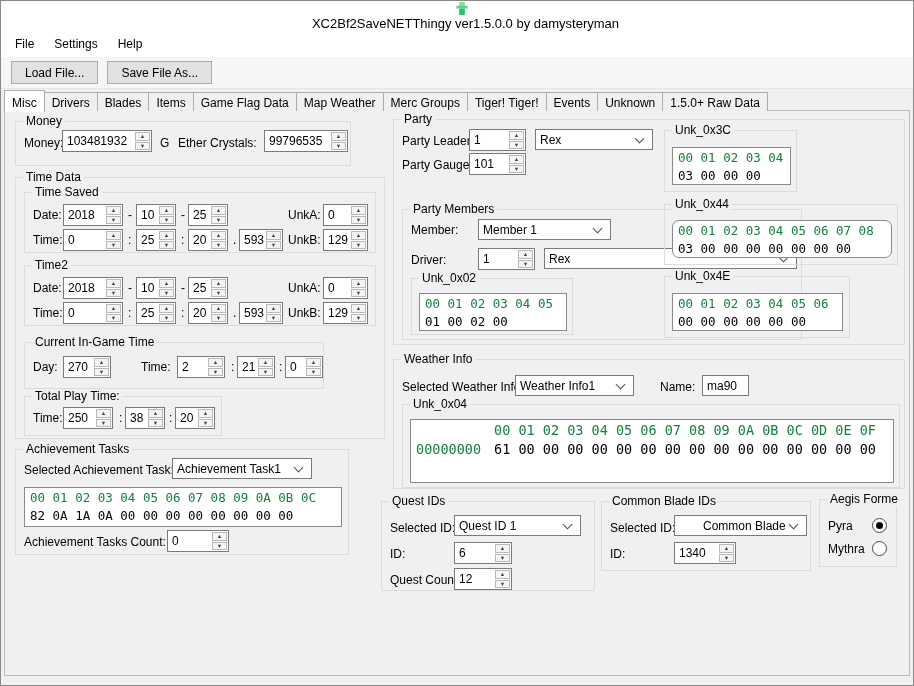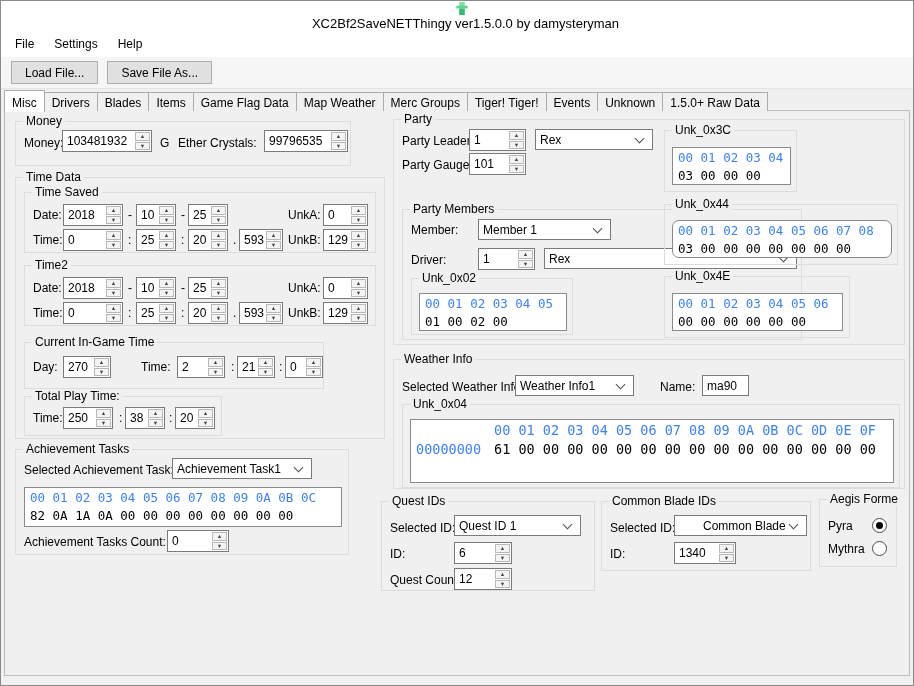--- a/index.html
+++ b/index.html
@@ -34,21 +34,21 @@
   .spin-btns::after  { content:"▼"; }
   
   .combo { position:absolute; height:21px; background:#fff; border:1px solid #7a7a7a; display:flex; align-items:center; }
   .combo-text { flex:1; font-size:12px; padding-left:4px; white-space:nowrap; overflow:hidden; }
   .combo-arrow { width:7px; height:7px; border:solid #505050; border-width:0 1.2px 1.2px 0; transform:rotate(45deg); margin:-3px 9px 0 0; flex:none; }
   .textbox { position:absolute; height:21px; background:#fff; border:1px solid #7a7a7a; font-size:12px; padding:3px 4px 0; }
   
   .hexpanel { position:absolute; background:#fff; border:1px solid #8a8a8a; font-family:"DejaVu Sans Mono","Liberation Mono",monospace; font-size:12.5px; line-height:18px; padding:1px 5px; overflow:hidden; }
   .hexpanel.wide { font-size:13.5px; line-height:19px; }
   .hex-row { display:flex; }
-  .hex-row.hex-head, .hex-off { color:#3b82f6; }
+  .hex-row.hex-head, .hex-off { color:#15803d; }
   .hex-off { width:78px; flex:none; }
   .hex-bytes { white-space:pre; color:inherit; }
   .hex-row.hex-data { color:#000; }
   
   .radio { position:absolute; width:15px; height:15px; border:1px solid #4a4a4a; border-radius:50%; background:#fff; }
   .radio.checked::after { content:""; position:absolute; left:3px; top:3px; width:7px; height:7px; background:#000; border-radius:50%; }
 </style>
 </head>
 <body>
 

